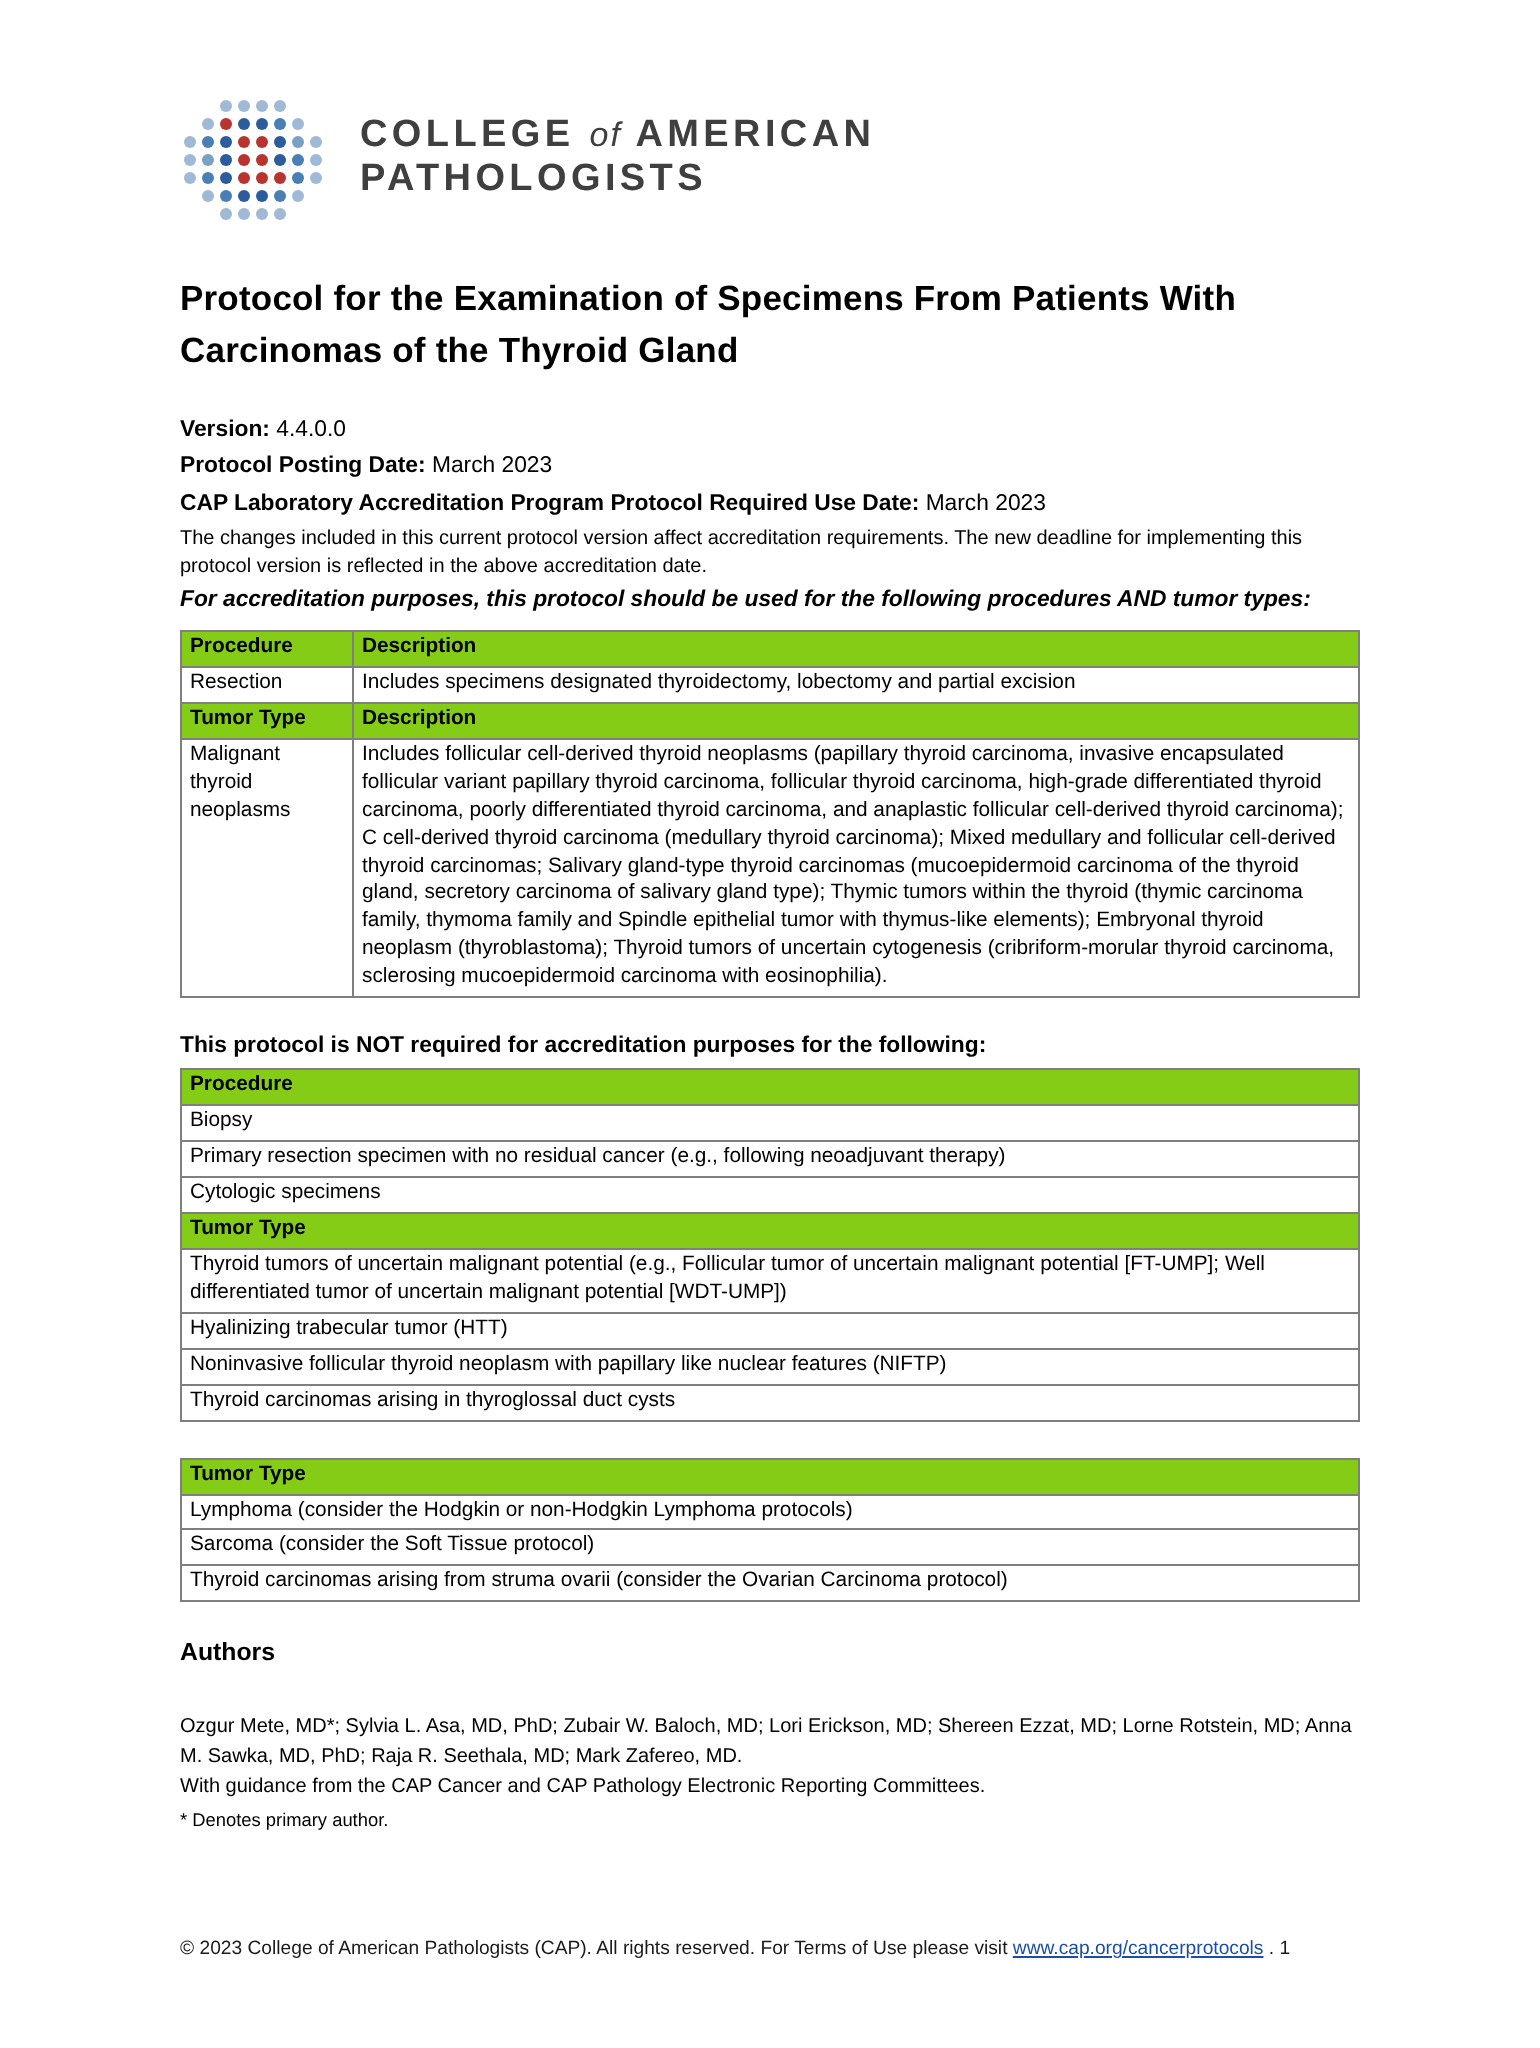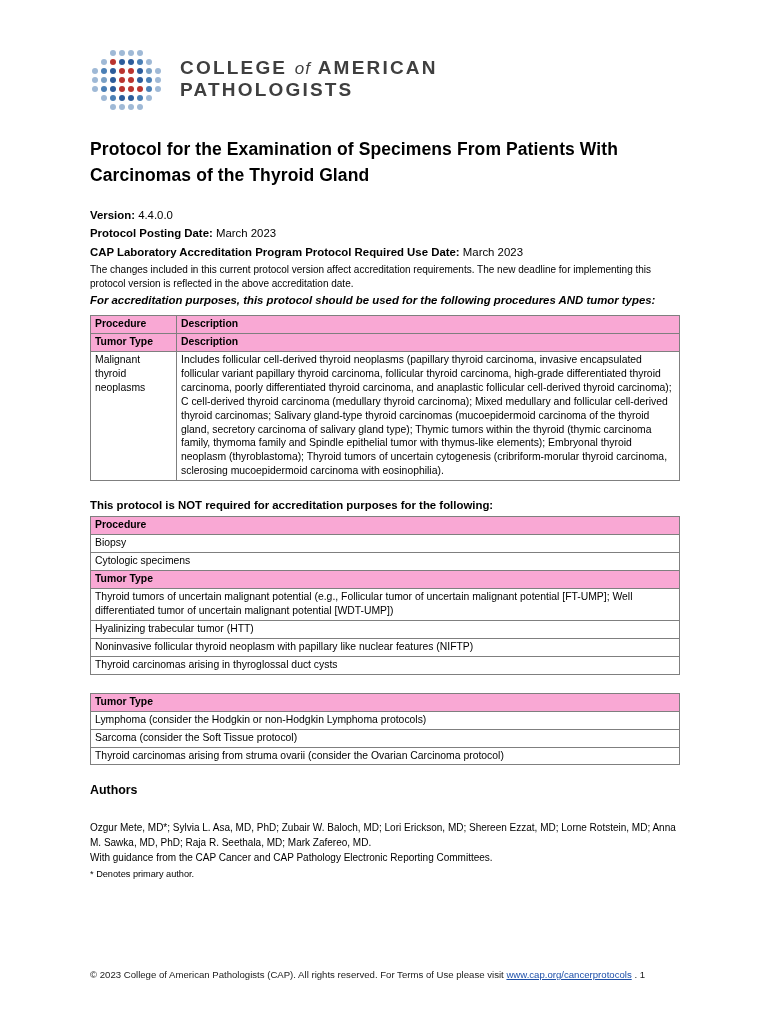--- a/index.html
+++ b/index.html
@@ -91,21 +91,21 @@
     line-height: 1.34;
   }
   table td, table th {
     border: 1px solid #7f7f7f;
     padding: 1px 4px 2px 4px;
     vertical-align: top;
     text-align: left;
     font-weight: normal;
   }
   th.hdr, td.hdr {
-    background: #f9a8d4;
+    background: #84cc16;
     font-weight: bold;
   }
   .t1 td.c1, .t1 th.c1 { width: 86px; }
   .section-head {
     font-size: 11.4px;
     font-weight: bold;
     margin: 0 0 5px 0;
   }
 
   
@@ -218,40 +218,47 @@
 
   <div class="gap-6"></div>
 
   <table class="t1">
     <tbody id="required-table-body">
         <tr>
           <td class="c1 hdr">Procedure</td>
           <td class="hdr">Description</td>
         </tr>
         <tr>
+          <td class="c1">Resection</td>
+          <td class="">Includes specimens designated thyroidectomy, lobectomy and partial excision</td>
+        </tr>
+        <tr>
           <td class="c1 hdr">Tumor Type</td>
           <td class="hdr">Description</td>
         </tr>
         <tr>
           <td class="c1">Malignant thyroid neoplasms</td>
           <td class="">Includes follicular cell-derived thyroid neoplasms (papillary thyroid carcinoma, invasive encapsulated follicular variant papillary thyroid carcinoma, follicular thyroid carcinoma, high-grade differentiated thyroid carcinoma, poorly differentiated thyroid carcinoma, and anaplastic follicular cell-derived thyroid carcinoma); C cell-derived thyroid carcinoma (medullary thyroid carcinoma); Mixed medullary and follicular cell-derived thyroid carcinomas; Salivary gland-type thyroid carcinomas (mucoepidermoid carcinoma of the thyroid gland, secretory carcinoma of salivary gland type); Thymic tumors within the thyroid (thymic carcinoma family, thymoma family and Spindle epithelial tumor with thymus-like elements); Embryonal thyroid neoplasm (thyroblastoma); Thyroid tumors of uncertain cytogenesis (cribriform-morular thyroid carcinoma, sclerosing mucoepidermoid carcinoma with eosinophilia).</td>
         </tr>
       </tbody>
   </table>
 
   <div class="gap-18"></div>
 
   <div class="section-head">This protocol is NOT required for accreditation purposes for the following:</div>
   <table>
     <tbody id="not-required-body">
         <tr>
           <td class="hdr">Procedure</td>
         </tr>
         <tr>
           <td>Biopsy</td>
+        </tr>
+        <tr>
+          <td>Primary resection specimen with no residual cancer (e.g., following neoadjuvant therapy)</td>
         </tr>
         <tr>
           <td>Cytologic specimens</td>
         </tr>
         <tr>
           <td class="hdr">Tumor Type</td>
         </tr>
         <tr>
           <td>Thyroid tumors of uncertain malignant potential (e.g., Follicular tumor of uncertain malignant potential [FT-UMP]; Well differentiated tumor of uncertain malignant potential [WDT-UMP])</td>
         </tr>

